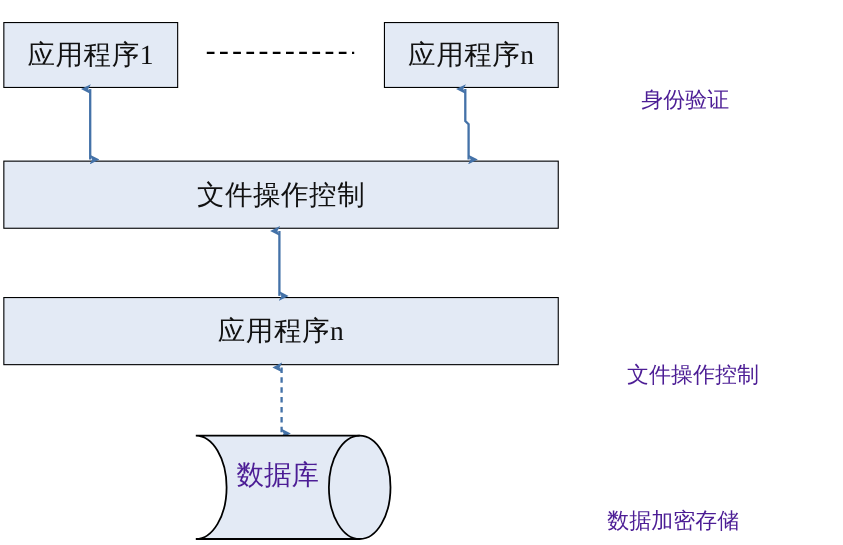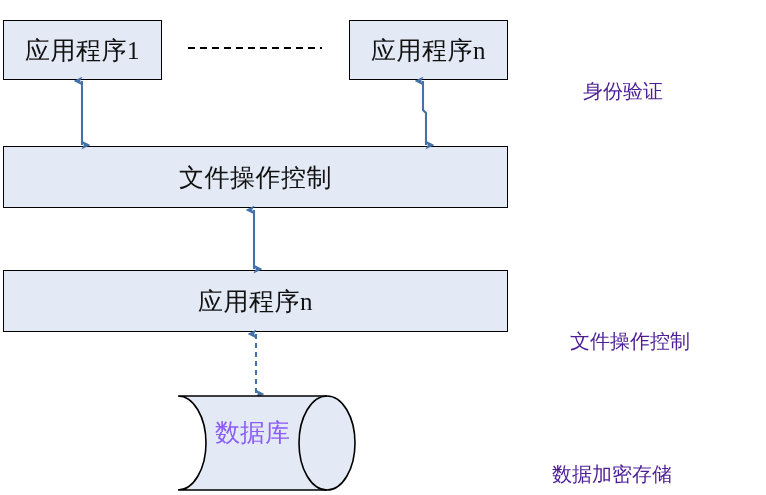--- a/index.html
+++ b/index.html
@@ -59,21 +59,21 @@
     pointer-events: none;
   }
 
   .cyl-label {
     position: absolute;
     left: 175px;
     top: 420px;
     width: 155px;
     text-align: center;
     font-size: 25px;
-    color: #8b5cf6;
+    color: #4c1d95;
     line-height: 1;
     white-space: nowrap;
   }
 </style>
 </head>
 <body>
 
 <div id="diagram">
 
   <div class="node node-app1">

